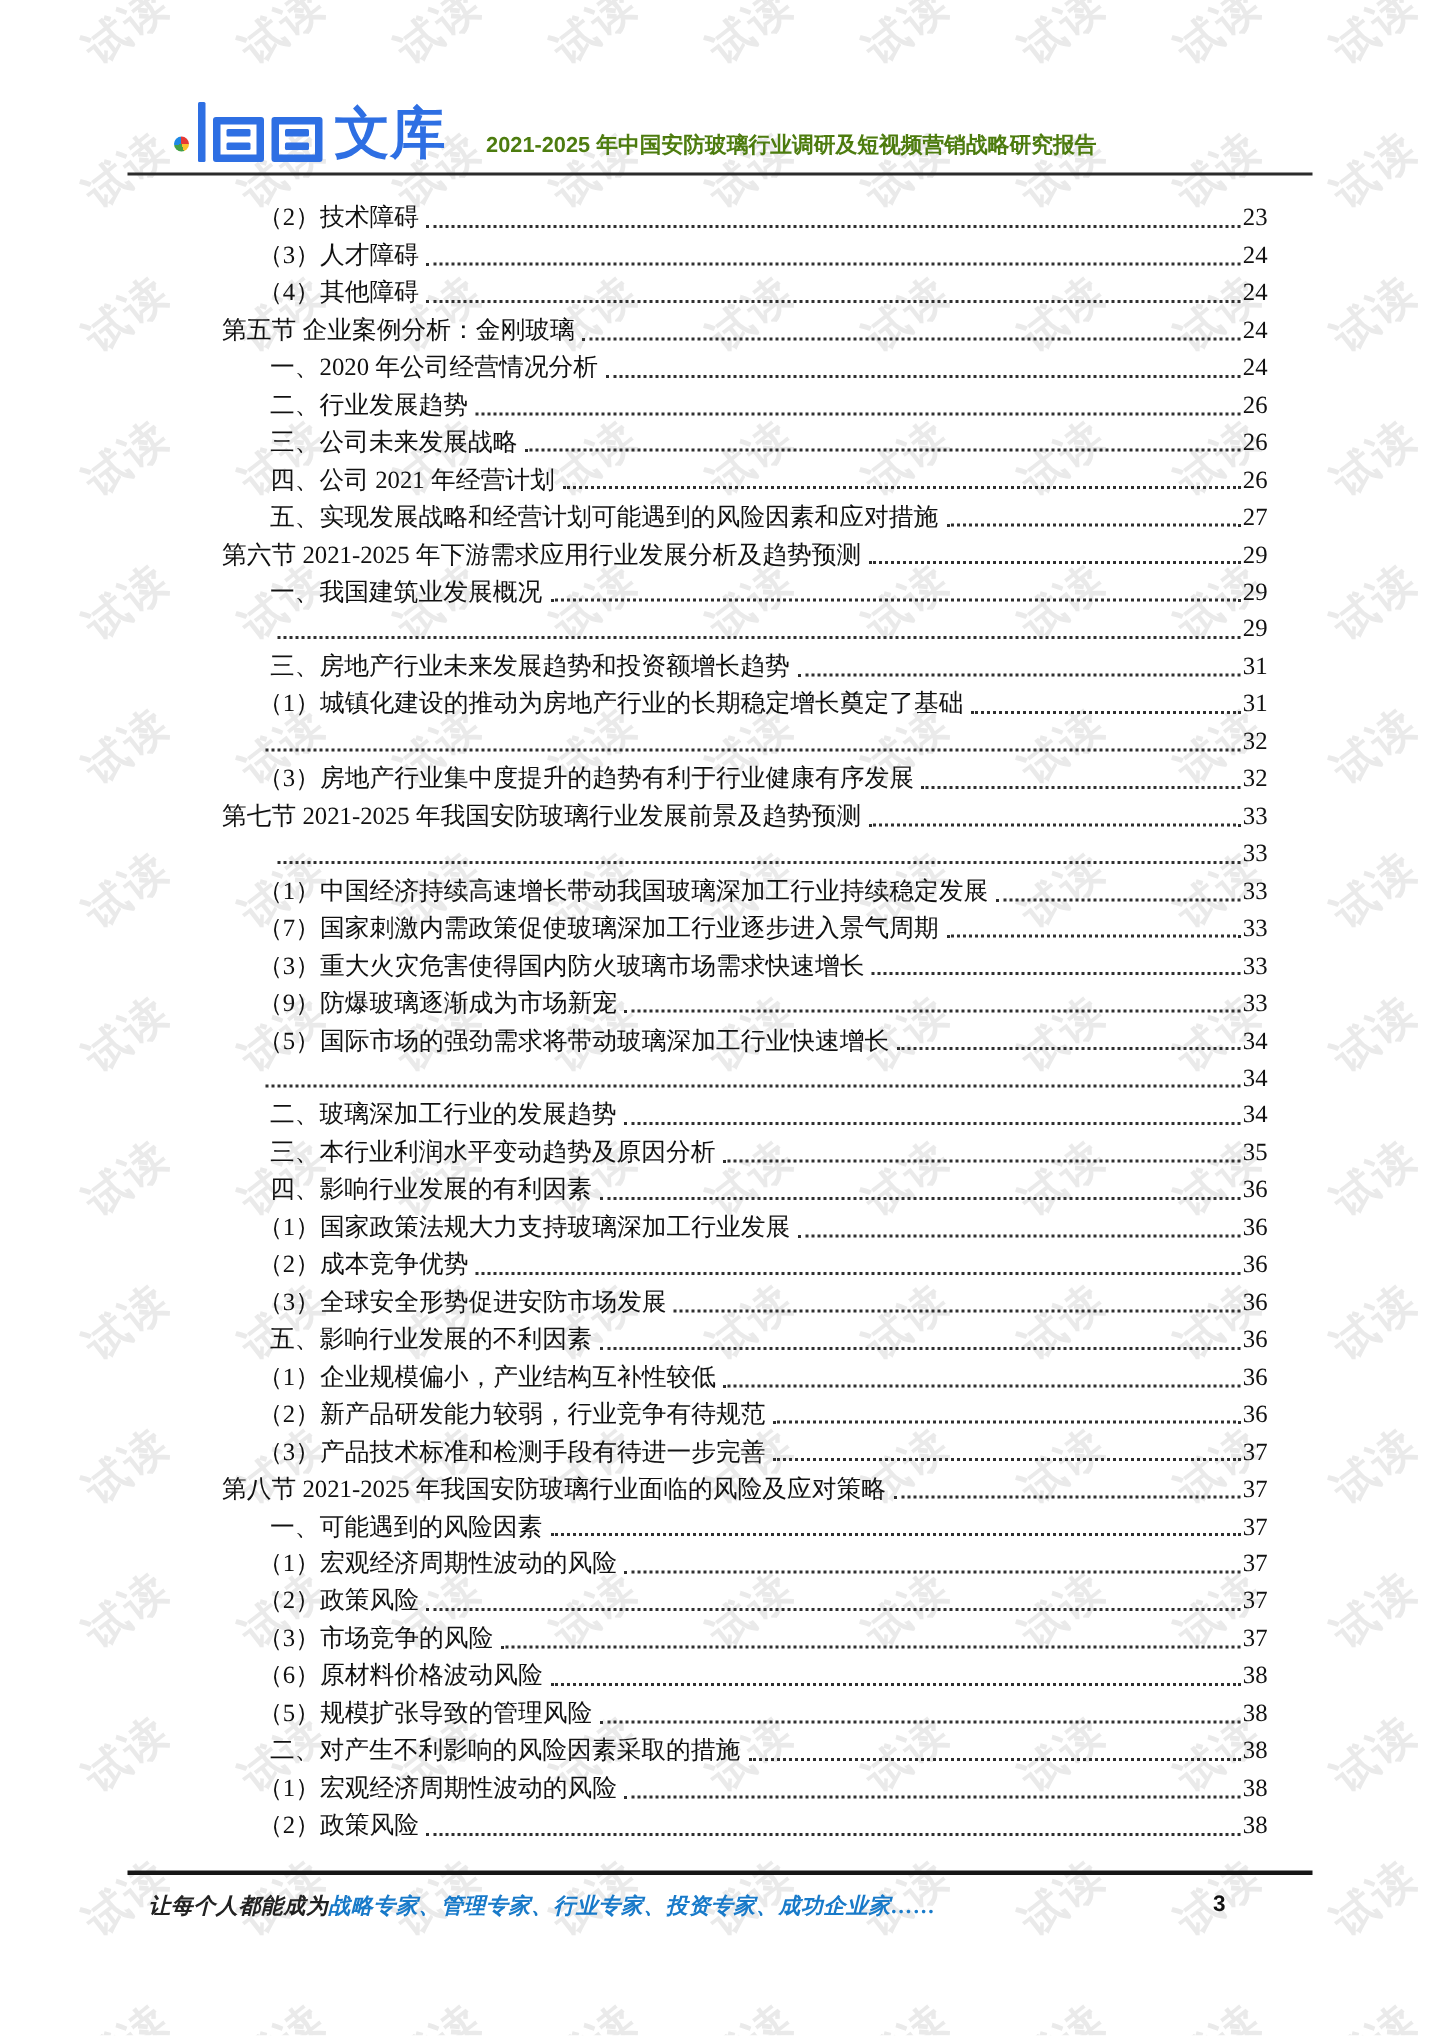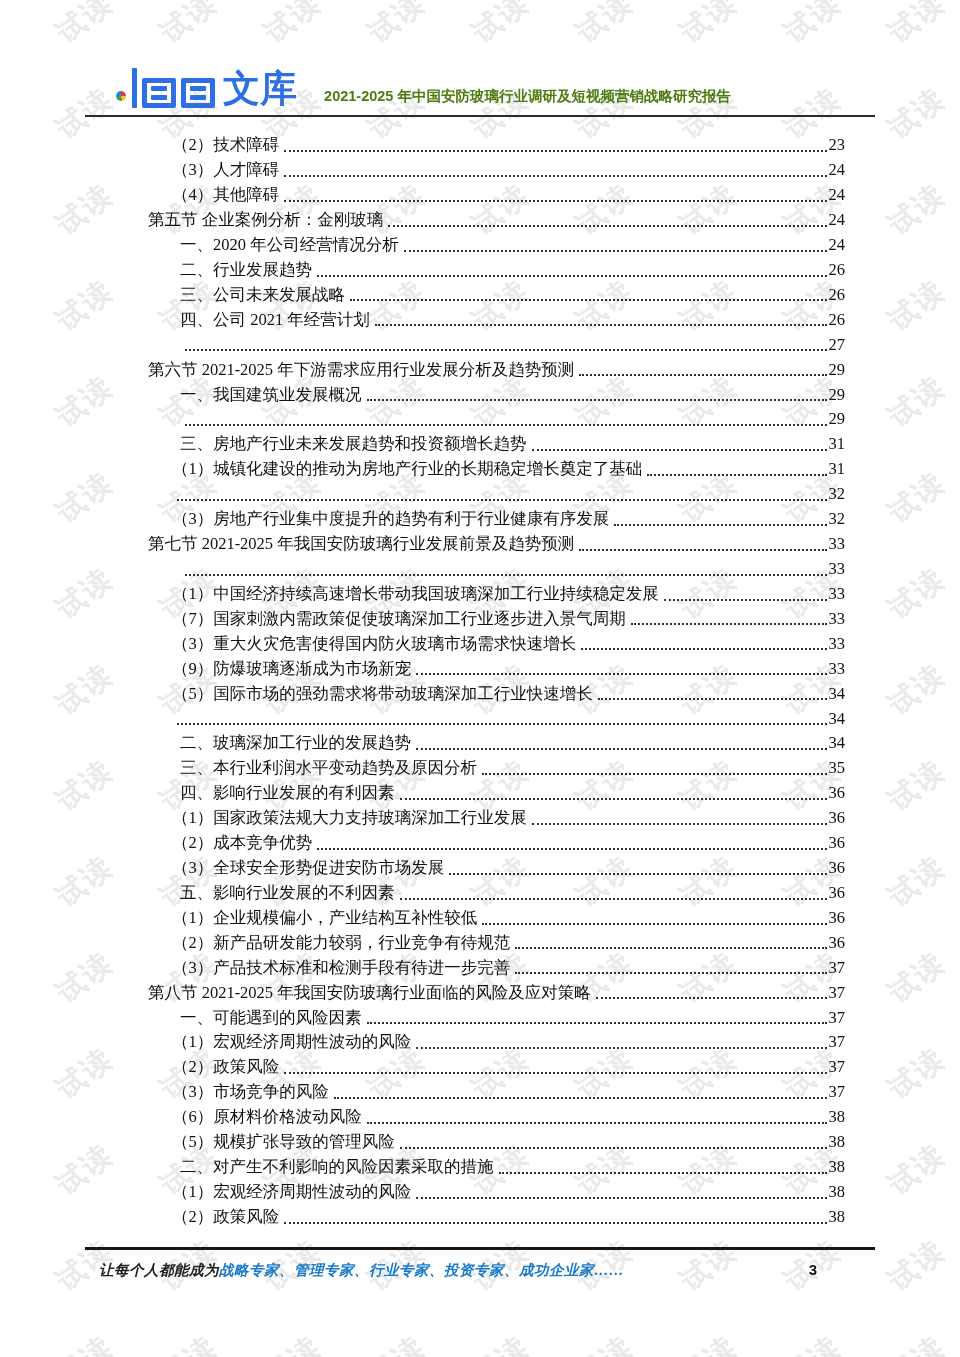--- a/index.html
+++ b/index.html
@@ -269,20 +269,21 @@
         <span class="label">三、公司未来发展战略</span>
         <span class="leader"></span>
         <span class="pg">26</span>
       </div>
       <div class="toc-row sub1">
         <span class="label">四、公司 2021 年经营计划</span>
         <span class="leader"></span>
         <span class="pg">26</span>
       </div>
       <div class="toc-row sub1">
+        <span class="label">五、实现发展战略和经营计划可能遇到的风险因素和应对措施</span>
         <span class="leader"></span>
         <span class="pg">27</span>
       </div>
       <div class="toc-row section">
         <span class="label">第六节 2021-2025 年下游需求应用行业发展分析及趋势预测</span>
         <span class="leader"></span>
         <span class="pg">29</span>
       </div>
       <div class="toc-row sub1">
         <span class="label">一、我国建筑业发展概况</span>

